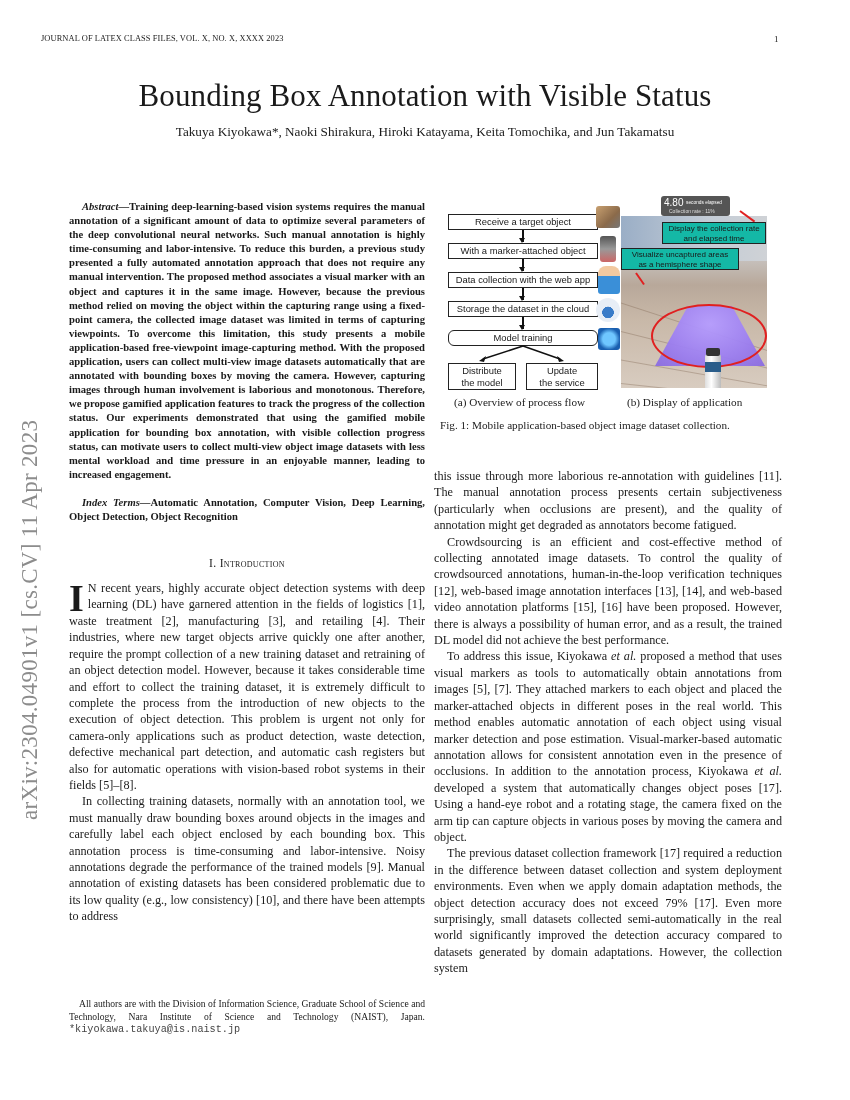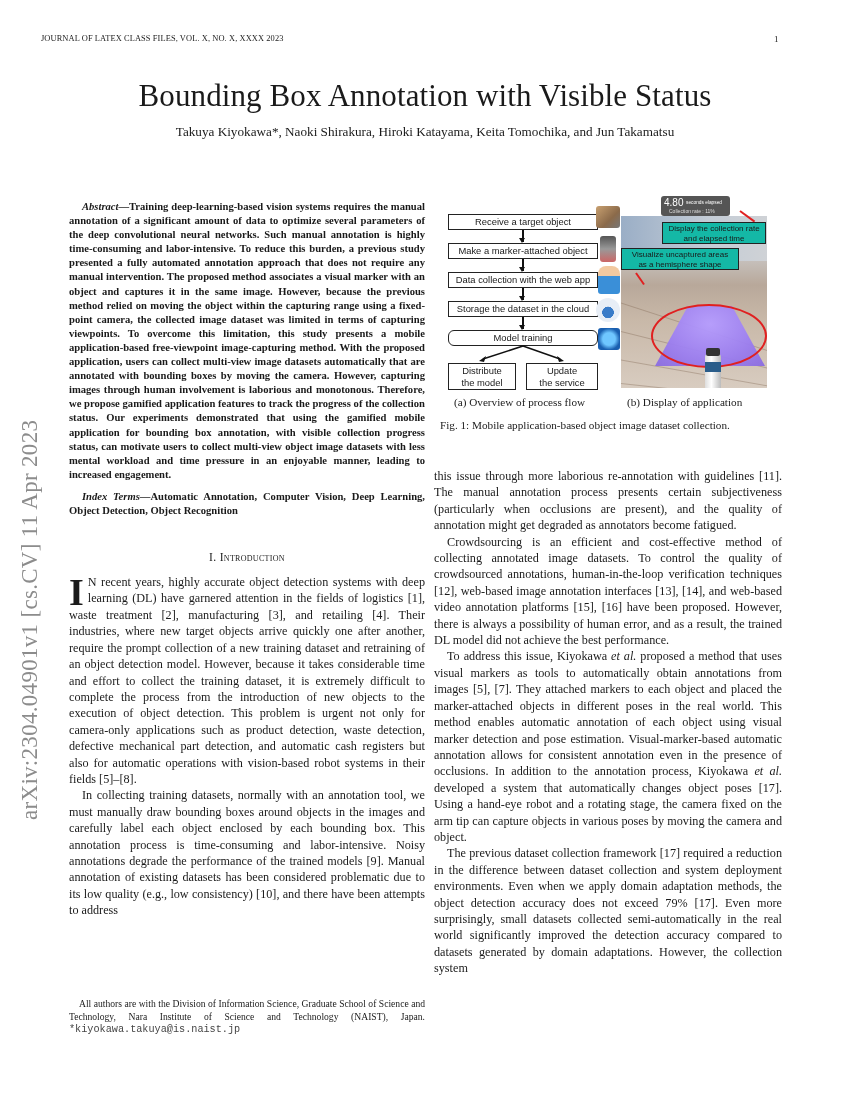--- a/index.html
+++ b/index.html
@@ -12,21 +12,21 @@
   .title { position: absolute; left: 0; width: 850px; top: 78px; text-align: center; font-size: 31px; font-weight: normal; letter-spacing: 0.1px; }
   .authors { position: absolute; left: 0; width: 850px; top: 124px; text-align: center; font-size: 13.2px; }
 
   .arxiv-stamp { position: absolute; left: 10px; top: 820px; width: 540px; height: 40px; transform-origin: 0 0; transform: rotate(-90deg); font-size: 23px; color: #8c8c8c; line-height: 40px; white-space: nowrap; letter-spacing: 0.3px; }
 
   .col-left { position: absolute; left: 69px; top: 200px; width: 356px; }
   .col-right { position: absolute; left: 434px; top: 468px; width: 348px; }
 
   .abstract { font-size: 10.6px; font-weight: bold; line-height: 14.1px; text-align: justify; text-indent: 13px; hyphens: auto; }
   .abstract .label { font-style: italic; font-weight: bold; }
-  .index-terms { margin-top: 8px; font-size: 10.6px; font-weight: bold; line-height: 14.1px; text-align: justify; text-indent: 13px; }
+  .index-terms { margin-top: 14px; font-size: 10.6px; font-weight: bold; line-height: 14.1px; text-align: justify; text-indent: 13px; }
   .index-terms .label { font-style: italic; }
 
   .section-head { margin-top: 33px; text-align: center; font-size: 11.6px; letter-spacing: 0.3px; font-variant: small-caps; }
 
   .body-p { font-size: 12.2px; line-height: 16.4px; text-align: justify; text-indent: 13px; hyphens: auto; }
   .body-p.first { text-indent: 0; margin-top: 10px; }
   .dropcap { float: left; font-size: 38px; line-height: 30px; margin: 3px 4px -4px 0; font-weight: bold; }
   em { font-style: italic; }
   .footnote { position: absolute; left: 69px; top: 998px; width: 356px; font-size: 9.6px; line-height: 12.5px; text-align: justify; text-indent: 10px; }
   .footnote .mono { font-family: "Liberation Mono", "DejaVu Sans Mono", monospace; font-size: 10.2px; color: #444; }
@@ -81,21 +81,21 @@
   <p class="body-p first"><span class="dropcap">I</span><span>N recent years, highly accurate object detection systems with deep learning (DL) have garnered attention in the fields of logistics [1], waste treatment [2], manufacturing [3], and retailing [4]. Their industries, where new target objects arrive quickly one after another, require the prompt collection of a new training dataset and retraining of an object detection model. However, because it takes considerable time and effort to collect the training dataset, it is extremely difficult to complete the process from the introduction of new objects to the execution of object detection. This problem is urgent not only for camera-only applications such as product detection, waste detection, defective mechanical part detection, and automatic cash registers but also for automatic operations with vision-based robot systems in their fields [5]–[8].</span></p>
   <p class="body-p">In collecting training datasets, normally with an annotation tool, we must manually draw bounding boxes around objects in the images and carefully label each object enclosed by each bounding box. This annotation process is time-consuming and labor-intensive. Noisy annotations degrade the performance of the trained models [9]. Manual annotation of existing datasets has been considered problematic due to its low quality (e.g., low consistency) [10], and there have been attempts to address</p>
 </div>
 
 <p class="footnote"><span>All authors are with the Division of Information Science, Graduate School of Science and Technology, Nara Institute of Science and Technology (NAIST), Japan. </span><span class="mono">*kiyokawa.takuya@is.naist.jp</span></p>
 
 <div class="figure">
   <div class="flow">
     <div class="flow-box" style="left:0;top:8px;width:150px;">Receive a target object</div>
     <div class="arrow-v" style="left:74px;top:24px;height:12px;"></div>
-    <div class="flow-box" style="left:0;top:37px;width:150px;">Make a marker-attached object</div>
+    <div class="flow-box" style="left:0;top:37px;width:150px;">With a marker-attached object</div>
     <div class="arrow-v" style="left:74px;top:53px;height:12px;"></div>
     <div class="flow-box" style="left:0;top:66px;width:150px;">Data collection with the web app</div>
     <div class="arrow-v" style="left:74px;top:82px;height:12px;"></div>
     <div class="flow-box" style="left:0;top:95px;width:150px;">Storage the dataset in the cloud</div>
     <div class="arrow-v" style="left:74px;top:111px;height:12px;"></div>
     <div class="flow-box" style="left:0;top:124px;width:150px;border-radius:6px;">Model training</div>
     <svg style="position:absolute;left:0;top:139px;" width="150" height="18">
       <line x1="75" y1="1" x2="35" y2="14" stroke="#111" stroke-width="1.5"></line>
       <line x1="75" y1="1" x2="112" y2="14" stroke="#111" stroke-width="1.5"></line>
       <polygon points="31,16 38,11 36,17" fill="#111"></polygon>

